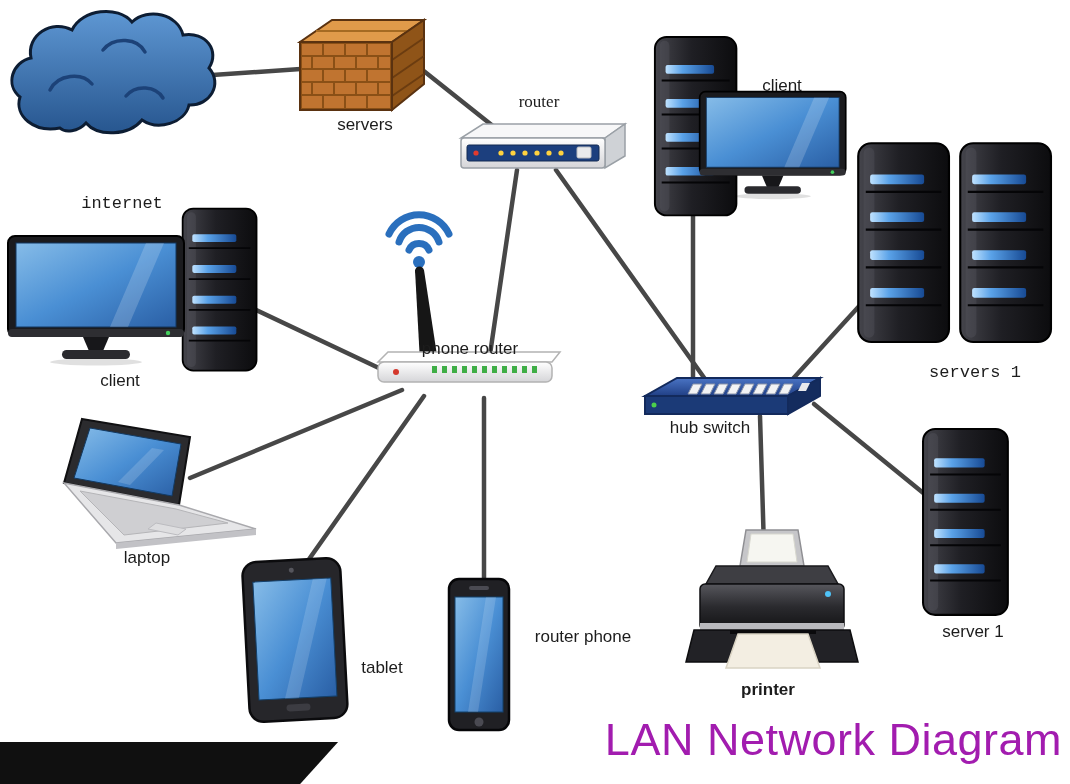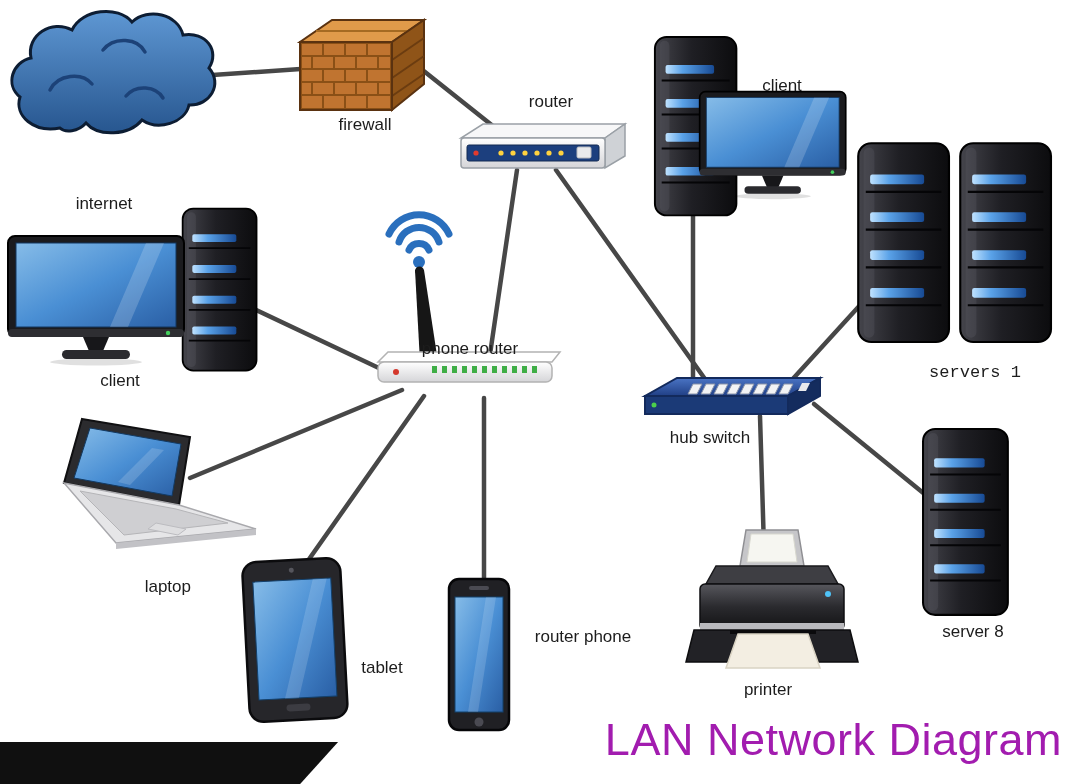--- a/index.html
+++ b/index.html
@@ -279,30 +279,30 @@
   <div class="node" style="left:446px; top:576px; width:66px; height:158px;">
     <svg viewBox="0 0 66 158">
       <rect x="3" y="3" width="60" height="151" rx="10" fill="#202024" stroke="#060608" stroke-width="2.5"></rect>
       <rect x="9" y="21" width="48" height="115" fill="url(#scrGrad)" stroke="#13406b"></rect>
       <polygon points="22,136 40,21 50,21 32,136" fill="#ffffff" opacity="0.15"></polygon>
       <rect x="23" y="10" width="20" height="4" rx="2" fill="#4a4a52"></rect>
       <circle cx="33" cy="146" r="4.5" fill="#4a4a52"></circle>
     </svg>
   </div>
 
-  <div class="node-label" style="left:44px;  top:195px; width:120px;">internet</div>
-  <div class="node-label" style="left:313px; top:116px; width:104px;">firewall</div>
-  <div class="node-label" style="left:499px; top:93px;  width:104px;">router</div>
+  <div class="node-label" style="left:62px;  top:195px; width:120px;font-family:Liberation Mono, monospace;">internet</div>
+  <div class="node-label" style="left:313px; top:116px; width:104px;">servers</div>
+  <div class="node-label" style="left:487px; top:93px;  width:104px;font-family:Liberation Serif, serif;">router</div>
   <div class="node-label" style="left:740px; top:77px;  width:84px;">client</div>
   <div class="node-label" style="left:913px; top:364px; width:124px;font-family:Liberation Mono, monospace;">servers 1</div>
-  <div class="node-label" style="left:653px; top:419px; width:114px;margin-top:10px;">hub switch</div>
-  <div class="node-label" style="left:923px; top:623px; width:100px;">server 8</div>
-  <div class="node-label" style="left:722px; top:681px; width:92px;">printer</div>
+  <div class="node-label" style="left:653px; top:419px; width:114px;">hub switch</div>
+  <div class="node-label" style="left:923px; top:623px; width:100px;">server 1</div>
+  <div class="node-label" style="left:722px; top:681px; width:92px;font-weight:bold;">printer</div>
   <div class="node-label" style="left:418px; top:340px; width:104px;">phone router</div>
   <div class="node-label" style="left:78px;  top:372px; width:84px;">client</div>
-  <div class="node-label" style="left:103px; top:578px; width:88px;text-align:right;">laptop</div>
+  <div class="node-label" style="left:103px; top:549px; width:88px;">laptop</div>
   <div class="node-label" style="left:346px; top:620px; width:72px;margin-top:39px;">tablet</div>
   <div class="node-label" style="left:518px; top:628px; width:130px;">router phone</div>
 
   <div class="title">LAN Network Diagram</div>
   <div class="corner-shape"></div>
 
 </div>
 
 </body></html>

